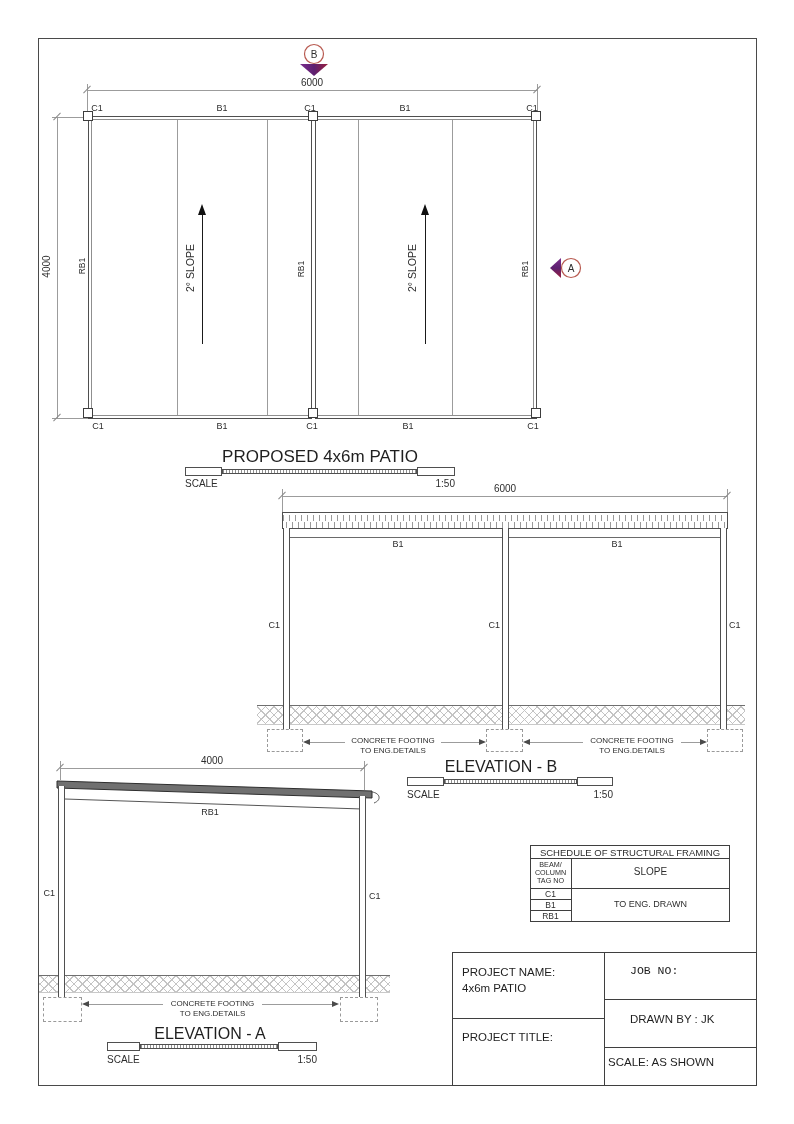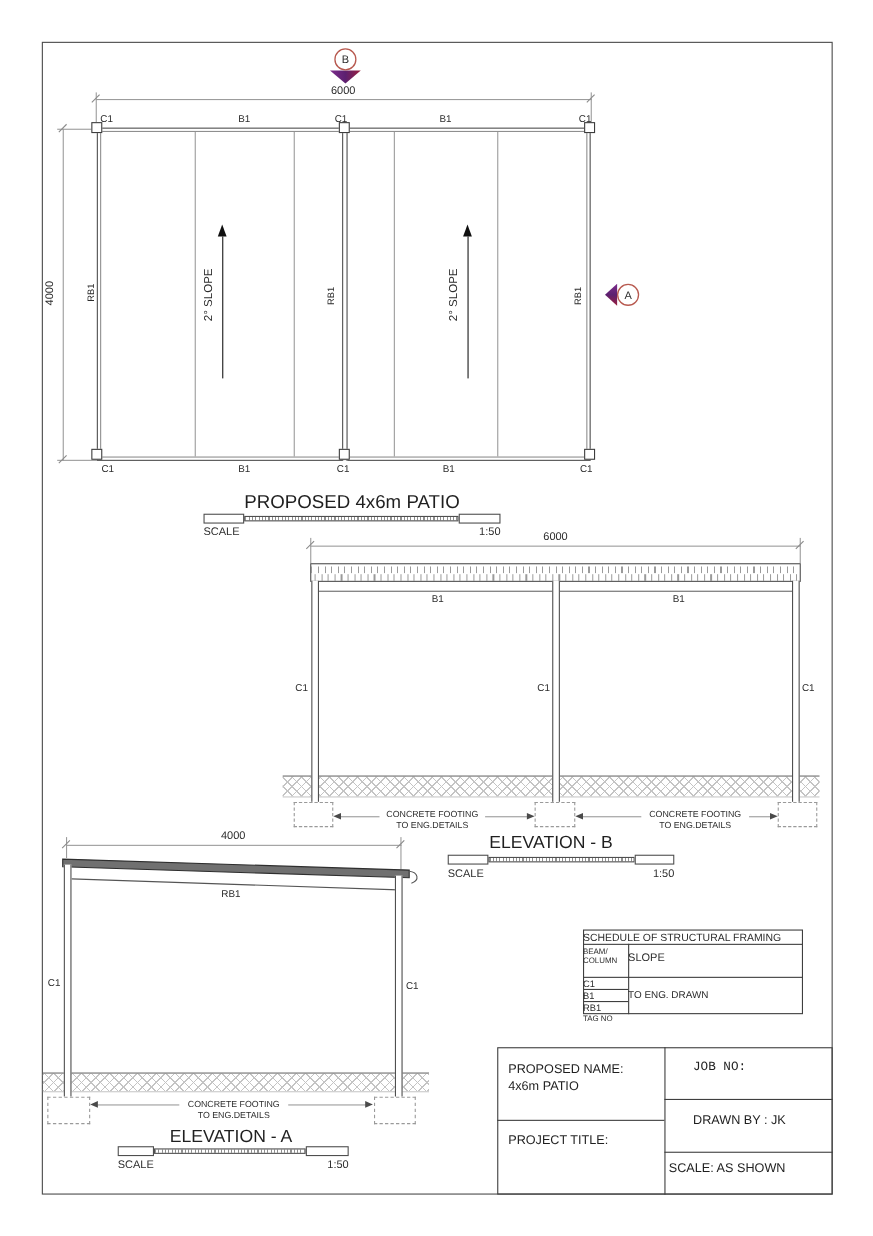--- a/index.html
+++ b/index.html
@@ -28,21 +28,21 @@
   .sbmid{position:absolute;height:5px;border:1px solid #4f4f4f;box-sizing:border-box;
          background:repeating-linear-gradient(90deg,#8f8f8f 0 1px,#fff 1px 3px);}
   .arrL{position:absolute;width:0;height:0;border-top:3px solid transparent;border-bottom:3px solid transparent;border-right:7px solid #4a4a4a;}
   .arrR{position:absolute;width:0;height:0;border-top:3px solid transparent;border-bottom:3px solid transparent;border-left:7px solid #4a4a4a;}
   .arrUp{position:absolute;width:0;height:0;border-left:4px solid transparent;border-right:4px solid transparent;border-bottom:11px solid #101010;}
   .note{position:absolute;font-size:8px;line-height:9.5px;color:#2d2d2d;text-align:center;}
   .h1{position:absolute;font-size:17px;color:#1f1f1f;text-align:center;white-space:nowrap;}
   .h2{position:absolute;font-size:16px;color:#1f1f1f;text-align:center;white-space:nowrap;}
   .sw{position:absolute;font-size:10px;color:#2d2d2d;white-space:nowrap;}
   .tb{position:absolute;font-size:11.5px;color:#1f1f1f;white-space:nowrap;}
-  .schtxt{position:absolute;color:#2d2d2d;white-space:nowrap;}
+  .schtxt{position:absolute;color:#2d2d2d;text-align:center;white-space:nowrap;}
 </style>
 </head>
 <body>
 
 <div id="sheet">
 
   <div class="abs" style="left:38px;top:38px;width:719px;height:1048px;border:1.5px solid #4a4a4a;"></div>
 
   <svg class="abs" style="left:296px;top:42px;" width="36" height="40" viewBox="0 0 36 40">
     <defs>
@@ -227,34 +227,34 @@
   <div class="hl" style="left:530px;top:858px;width:200px;background:#3f3f3f;"></div>
   <div class="hl" style="left:530px;top:888px;width:200px;background:#3f3f3f;"></div>
   <div class="vl" style="left:571px;top:858px;height:64px;background:#3f3f3f;"></div>
   <div class="hl" style="left:530px;top:899px;width:41px;background:#3f3f3f;"></div>
   <div class="hl" style="left:530px;top:910px;width:41px;background:#3f3f3f;"></div>
 
   <div class="schtxt" style="left:530px;top:847px;width:200px;font-size:9.5px;">SCHEDULE OF STRUCTURAL FRAMING</div>
   <div class="schtxt" style="left:530px;top:861px;width:41px;font-size:7.2px;line-height:8.2px;">
     <span style="display:block;">BEAM/</span>
     <span style="display:block;">COLUMN</span>
-    <span style="display:block;margin-top:45px;">TAG NO</span>
+    <span style="display:block;">TAG NO</span>
   </div>
   <div class="schtxt" style="left:571px;top:866px;width:159px;font-size:10px;">SLOPE</div>
   <div class="schtxt" style="left:530px;top:889px;width:41px;font-size:8.5px;">C1</div>
   <div class="schtxt" style="left:530px;top:900px;width:41px;font-size:8.5px;">B1</div>
   <div class="schtxt" style="left:530px;top:911px;width:41px;font-size:8.5px;">RB1</div>
   <div class="schtxt" style="left:571px;top:899px;width:159px;font-size:9px;">TO ENG. DRAWN</div>
 
   <div class="abs" style="left:452px;top:952px;width:305px;height:134px;border:1.5px solid #3f3f3f;"></div>
   <div class="vl" style="left:604px;top:952px;height:134px;background:#3f3f3f;"></div>
   <div class="hl" style="left:452px;top:1018px;width:152px;background:#3f3f3f;"></div>
   <div class="hl" style="left:604px;top:999px;width:153px;background:#3f3f3f;"></div>
   <div class="hl" style="left:604px;top:1047px;width:153px;background:#3f3f3f;"></div>
 
-  <div class="tb" style="left:462px;top:966px;">PROPOSED NAME:</div>
+  <div class="tb" style="left:462px;top:966px;">PROJECT NAME:</div>
   <div class="tb" style="left:462px;top:982px;">4x6m PATIO</div>
   <div class="tb" style="left:462px;top:1031px;">PROJECT TITLE:</div>
   <div class="tb" style="left:630px;top:964px;font-family:Liberation Mono, monospace;">JOB NO:</div>
   <div class="tb" style="left:630px;top:1013px;">DRAWN BY : JK</div>
   <div class="tb" style="left:608px;top:1056px;">SCALE: AS SHOWN</div>
 
 </div>
 
 </body></html>

